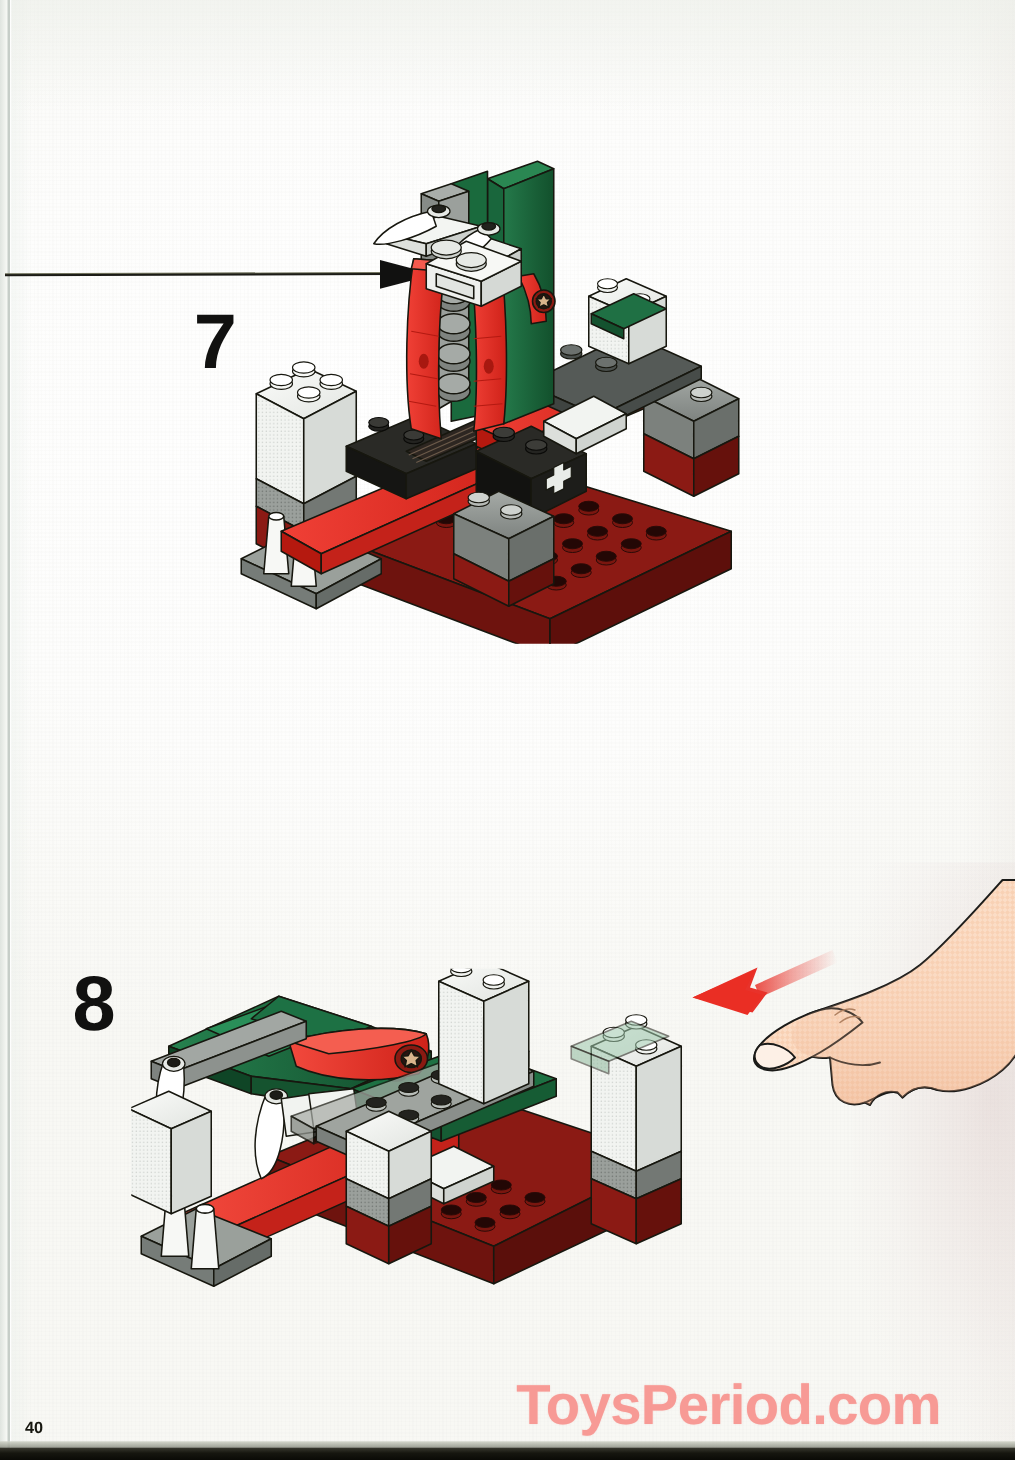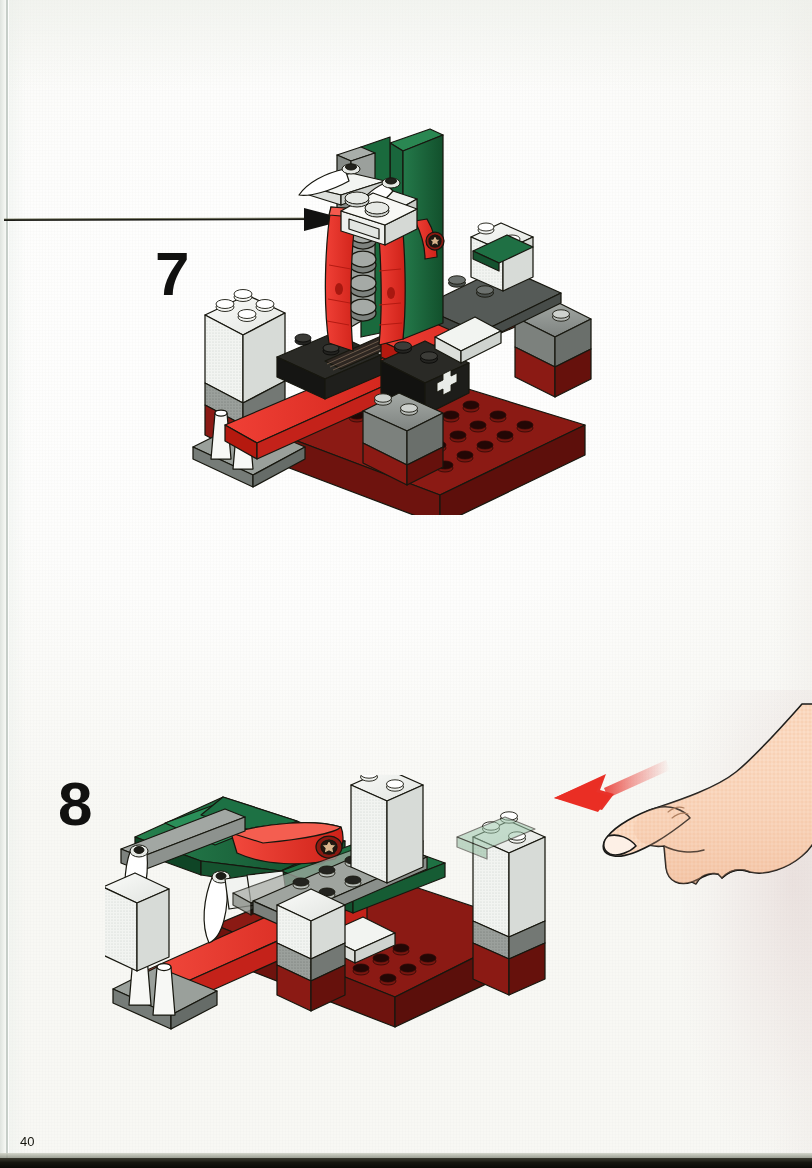--- a/index.html
+++ b/index.html
@@ -79,21 +79,21 @@
     color: #111110;
     line-height: 1;
     letter-spacing: -1px;
   }
   #step-7-number { left: 155px; top: 243px; font-size: 62px; }
   #step-8-number { left: 58px;  top: 773px; font-size: 62px; }
   
   #page-number {
     position: absolute;
     left: 20px; top: 1134px;
-    font-size: 13px; font-weight: normal;
+    font-size: 13px; font-weight: bold;
     color: #16160f;
   }
   #watermark {
     position: absolute;
     left: 413px; top: 1098px;
     font-size: 45px;
     font-weight: bold;
     color: #f79a95;
     letter-spacing: -0.5px;
     white-space: nowrap;
@@ -731,14 +731,15 @@
                C226,176 248,168 262,156 C274,146 280,132 280,118
                L280,4 Z" fill="url(#skin-sh)" stroke="none"></path>
     </g>
   </svg>
 
   <div class="scan-bottom-edge2"></div>
   <div class="scan-bottom-edge"></div>
 
   <span id="page-number">40</span>
 
+  <span id="watermark">ToysPeriod.com</span>
 
 </div>
 
 </body></html>

